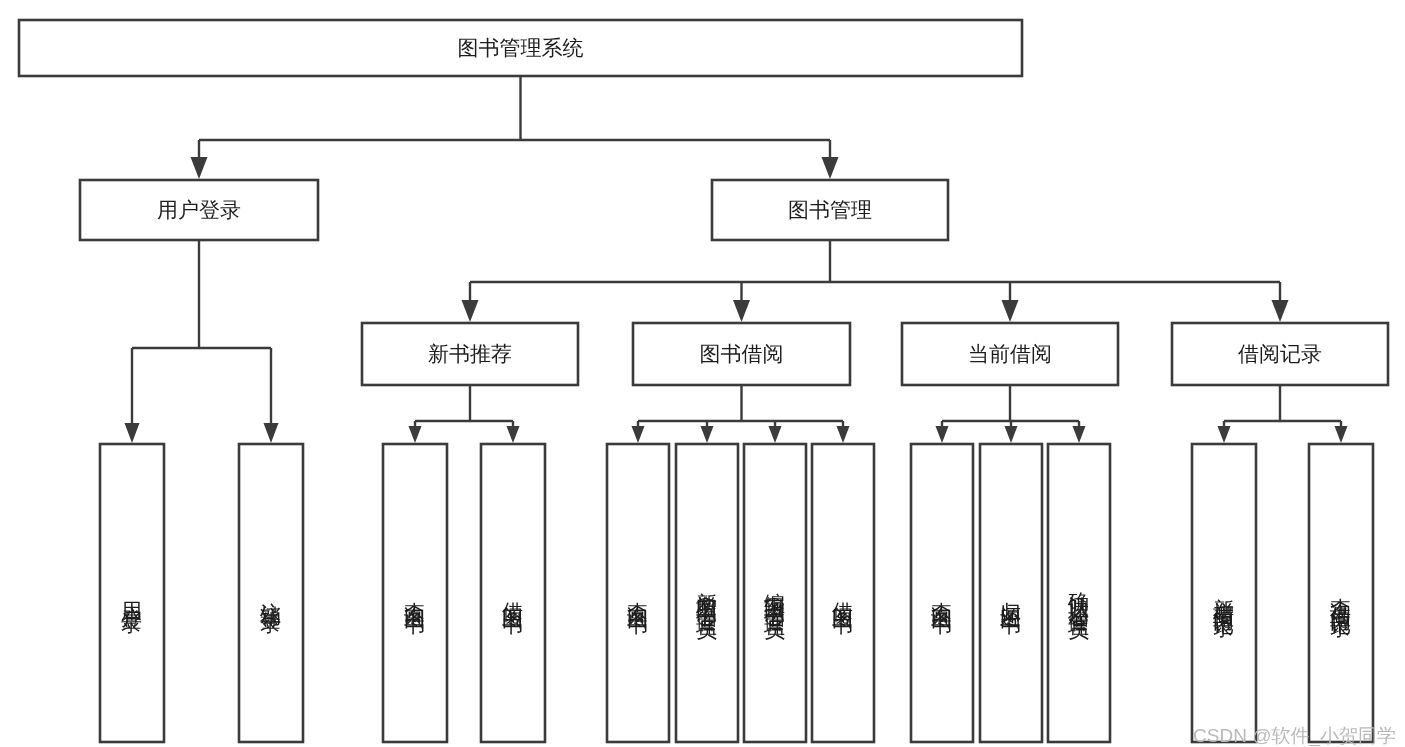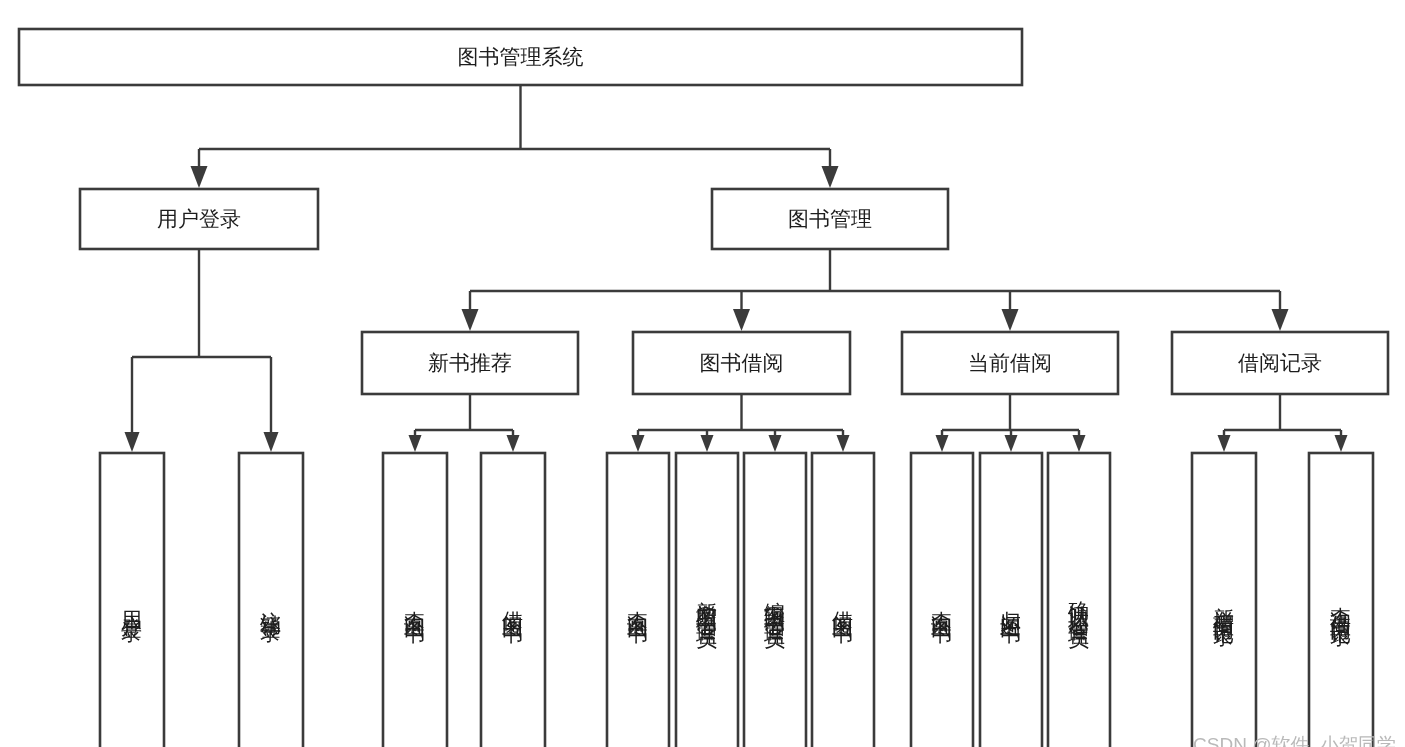--- a/index.html
+++ b/index.html
@@ -10,21 +10,21 @@
   body {
     width: 1405px;
     height: 747px;
     font-family: "Liberation Sans", "DejaVu Sans", sans-serif;
     overflow: hidden;
     position: relative;
   }
   #diagram-root {
     position: absolute;
     left: 0;
-    top: 17px;
+    top: 8px;
     width: 1405px;
     height: 612px;
     text-decoration: underline;
   }
   svg.diagram-canvas {
     display: block;
     width: 1405px;
     height: 747px;
   }
   .node-box {

